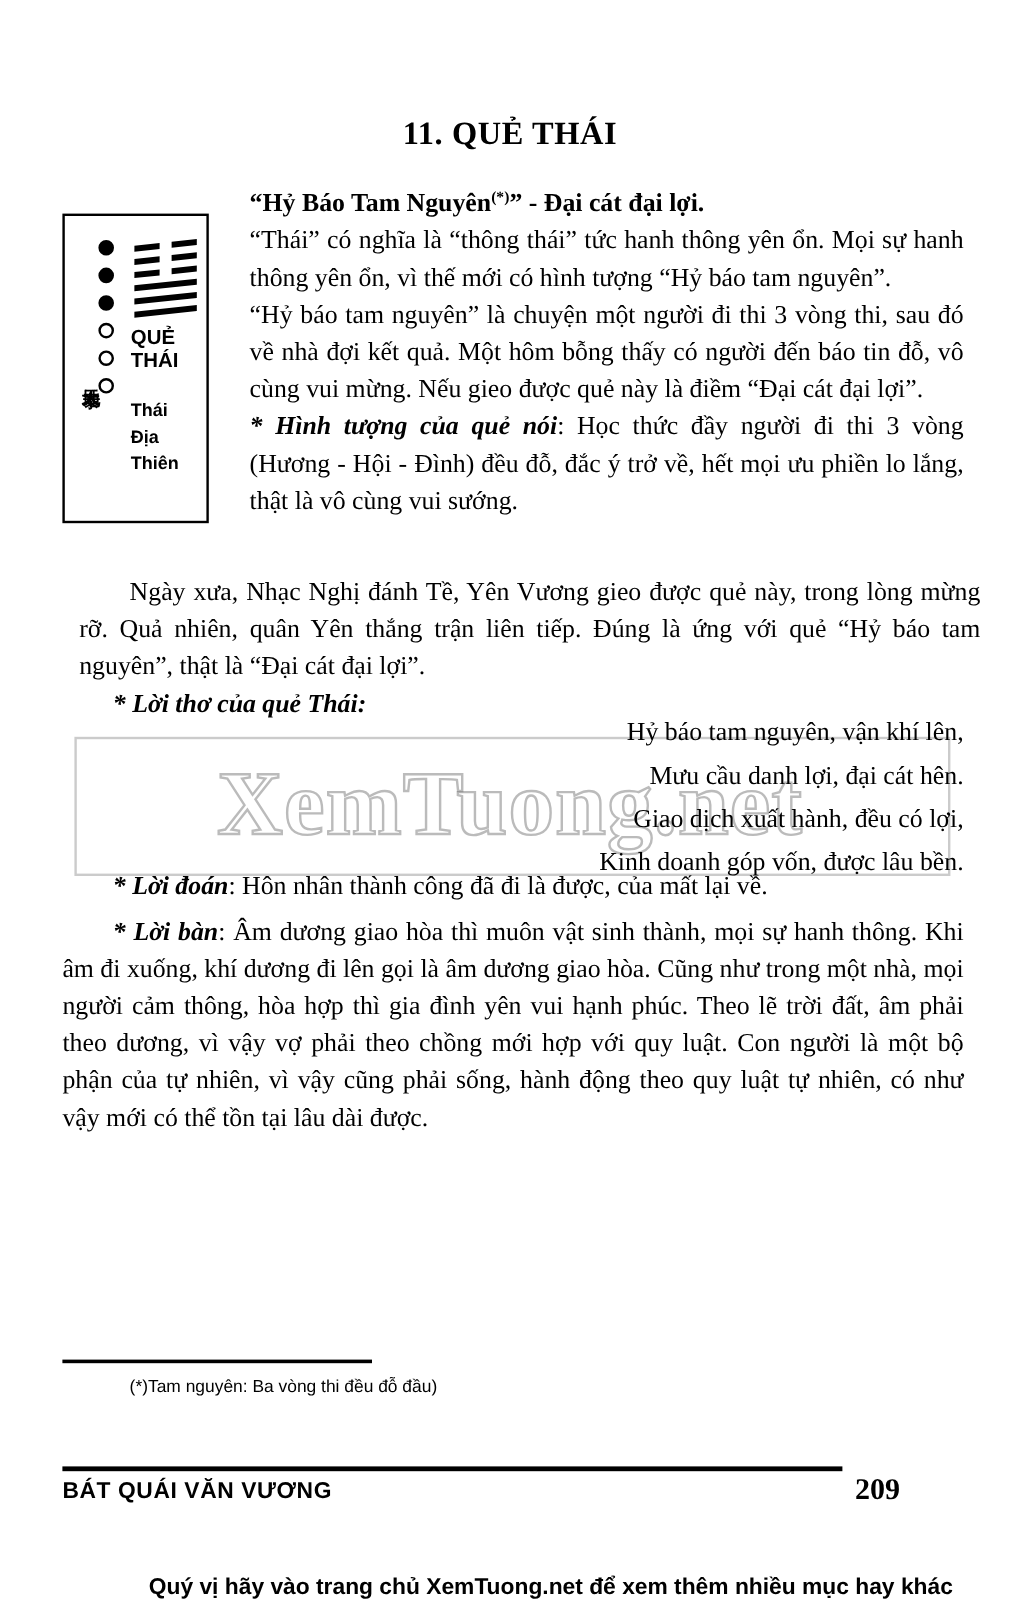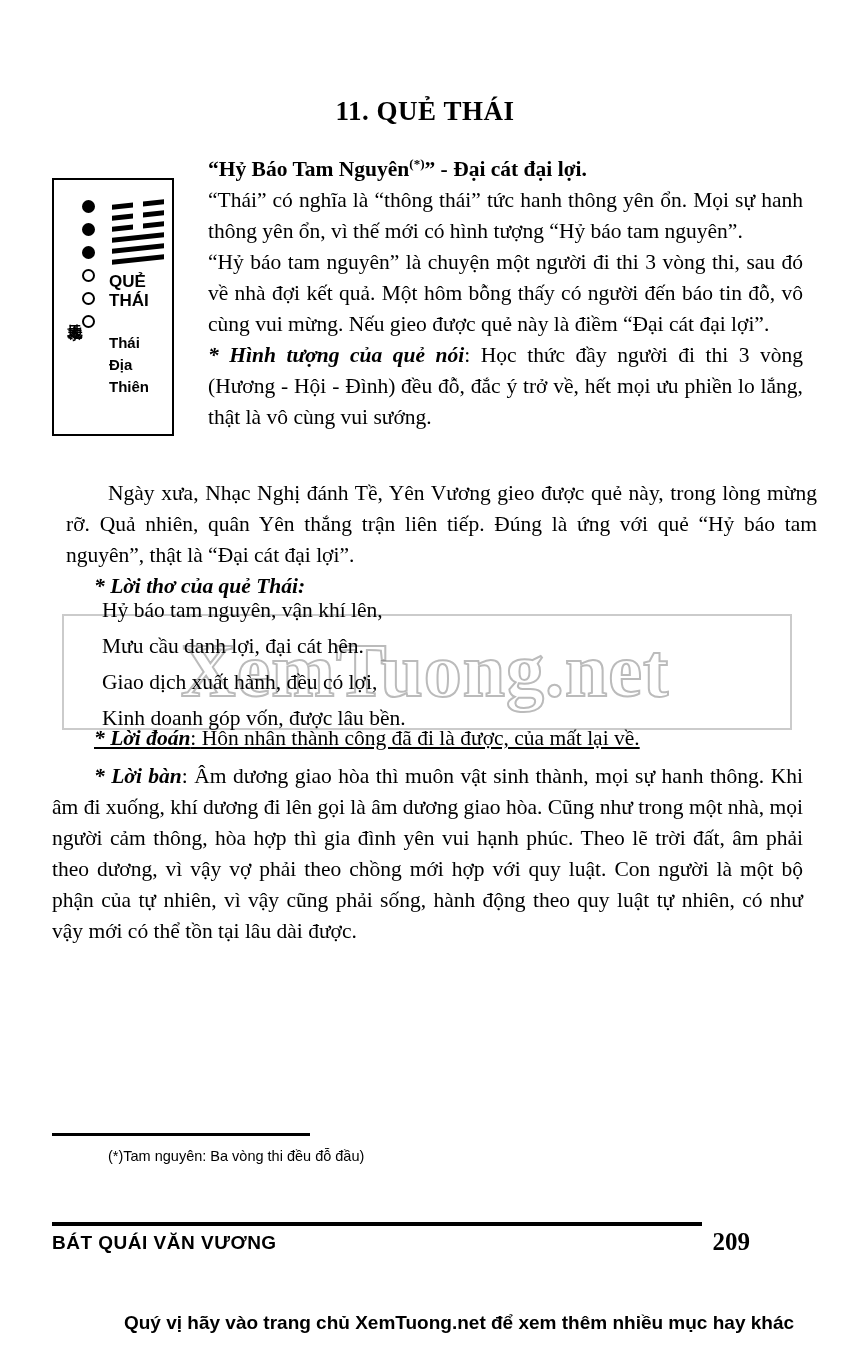--- a/index.html
+++ b/index.html
@@ -165,20 +165,21 @@
   .col-full p { margin: 0; }
   .ind1 { text-indent: 42px; }
 
   
   .verse {
     position: absolute;
     left: 52px;
     width: 751px;
     font-size: 21.5px;
     line-height: 36px;
+    text-align: right;
   }
   .verse div { padding-left: 50px; }
 
   
   .watermark {
     position: absolute;
     left: 62px;
     top: 614px;
     width: 726px;
     height: 112px;
@@ -319,21 +320,21 @@
   <div class="wm-box"></div>
   <div class="watermark">XemTuong.net</div>
 
   <div class="verse" style="top:592px;">
     <div>Hỷ báo tam nguyên, vận khí lên,</div>
     <div>Mưu cầu danh lợi, đại cát hên.</div>
     <div>Giao dịch xuất hành, đều có lợi,</div>
     <div>Kinh doanh góp vốn, được lâu bền.</div>
   </div>
 
-  <div class="col-full" style="top:723px;text-decoration:underline;">
+  <div class="col-full" style="top:723px;">
     <p class="ind1"><span class="bi">* Lời đoán</span><span>: Hôn nhân thành công đã đi là được, của mất lại về.</span></p>
   </div>
 
   <div class="col-full" style="top:761px;">
     <p class="ind1"><span class="bi">* Lời bàn</span><span>: Âm dương giao hòa thì muôn vật sinh thành, mọi sự hanh thông. Khi âm đi xuống, khí dương đi lên gọi là âm dương giao hòa. Cũng như trong một nhà, mọi người cảm thông, hòa hợp thì gia đình yên vui hạnh phúc. Theo lẽ trời đất, âm phải theo dương, vì vậy vợ phải theo chồng mới hợp với quy luật. Con người là một bộ phận của tự nhiên, vì vậy cũng phải sống, hành động theo quy luật tự nhiên, có như vậy mới có thể tồn tại lâu dài được.</span></p>
   </div>
 
   <div class="fn-rule"></div>
   <div class="footnote">(*)Tam nguyên: Ba vòng thi đều đỗ đầu)</div>
 

